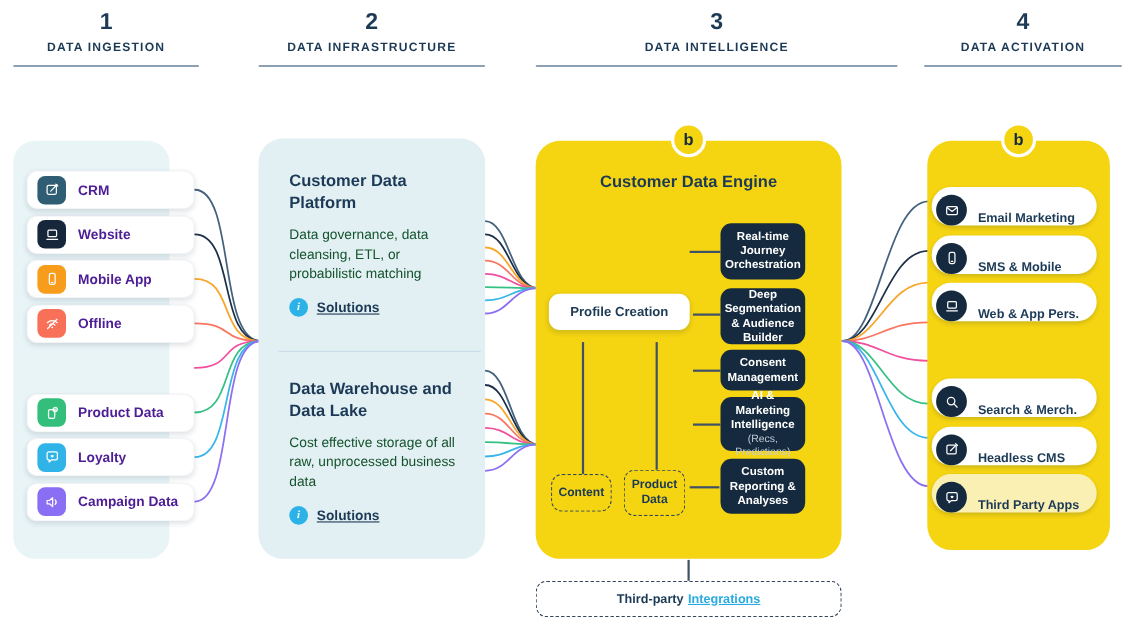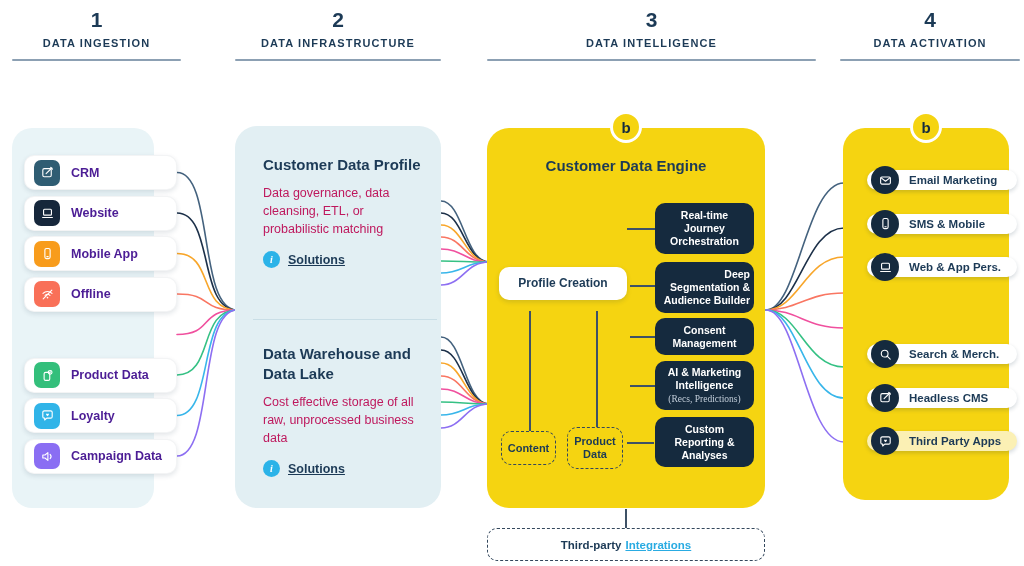--- a/index.html
+++ b/index.html
@@ -23,49 +23,49 @@
   
   .src-pill{position:absolute;left:12px;width:153px;height:35px;background:#fff;border-radius:10px;
             display:flex;align-items:center;gap:11px;padding-left:9px;box-sizing:border-box;
             box-shadow:0 2px 5px rgba(16,42,67,.12);border:1px solid rgba(16,42,67,.05);}
   .src-icon{width:26px;height:26px;border-radius:7px;display:flex;align-items:center;justify-content:center;flex:0 0 auto;}
   .src-label{font-size:12.5px;font-weight:700;color:#4c1d95;white-space:nowrap;}
 
   
   .sec{position:absolute;left:28px;width:164px;}
   .sec-title{font-size:15px;font-weight:700;color:#1C3A56;line-height:20px;}
-  .sec-desc{font-size:12.5px;color:#be185d;line-height:18px;margin-top:9px;}
+  .sec-desc{font-size:12.5px;color:#14532d;line-height:18px;margin-top:9px;}
   .sec-link{display:flex;align-items:center;gap:8px;margin-top:13px;cursor:pointer;}
   .info-icon{width:17px;height:17px;border-radius:50%;background:#2BB3E8;color:#fff;font-size:10px;
              font-weight:700;display:flex;align-items:center;justify-content:center;
              font-family:"Liberation Serif",serif;font-style:italic;}
   .link-label{font-size:12.5px;font-weight:700;color:#1C3A56;text-decoration:underline;text-align:right;}
   .divider{position:absolute;left:18px;right:4px;top:193px;height:1px;background:#C9DEE6;}
 
   
   .badge{position:absolute;width:32px;height:32px;border-radius:50%;background:#F5D411;border:3px solid #fff;
          box-sizing:border-box;display:flex;align-items:center;justify-content:center;
          font-weight:800;font-size:15px;color:#142B3E;z-index:3;}
   #panel-intel .badge{left:123px;top:-17px;}
   #panel-activation .badge{left:67px;top:-17px;}
   .intel-title{position:absolute;top:29px;left:0;right:0;text-align:center;font-size:15px;font-weight:700;color:#1C3A56;}
   .wbox{position:absolute;left:12px;width:128px;background:#fff;border-radius:10px;box-sizing:border-box;
         display:flex;align-items:center;justify-content:center;text-align:center;padding:0 8px;
         font-size:12px;font-weight:700;color:#1C3A56;line-height:15px;box-shadow:0 2px 5px rgba(16,42,67,.15);}
-  .dbox{position:absolute;left:168px;width:99px;background:#152A3E;border-radius:10px;color:#fff;
+  .dbox{position:absolute;left:168px;width:77px;background:#152A3E;border-radius:10px;color:#fff;
         display:flex;flex-direction:column;align-items:center;justify-content:center;text-align:center;
         font-size:10.5px;font-weight:700;line-height:13px;padding:4px;box-sizing:border-box;}
-  .dbox .sub{font-weight:400;color:#C3CEDA;font-size:9.5px;line-height:12px;margin-top:1px;font-family:Liberation Serif, serif;}
+  .dbox .sub{font-weight:400;color:#C3CEDA;font-size:9.5px;line-height:12px;margin-top:1px;}
   .dash{position:absolute;border:1.5px dashed #33475C;border-radius:10px;box-sizing:border-box;
         display:flex;align-items:center;justify-content:center;text-align:center;
         font-size:11px;font-weight:700;color:#1C3A56;line-height:13px;}
 
   
-  .act-pill{position:absolute;left:24px;width:150px;height:20px;background:#fff;border-radius:18px;
-            display:flex;align-items:center;gap:10px;padding-left:4px;box-sizing:border-box;
+  .act-pill{position:absolute;left:4px;width:150px;height:35px;background:#fff;border-radius:18px;
+            display:flex;align-items:flex-end;gap:10px;padding-left:4px;box-sizing:border-box;
             box-shadow:0 2px 4px rgba(16,42,67,.18);}
   .act-pill.highlight{background:#FBF0B4;}
   .act-icon{width:28px;height:28px;border-radius:50%;background:#152A3E;display:flex;align-items:center;
             justify-content:center;flex:0 0 auto;}
   .act-label{font-size:11.5px;font-weight:700;color:#1C3A56;white-space:nowrap;}
 
   
   .hline,.vline{position:absolute;background:#3E5166;z-index:2;}
   .hline{height:1.5px;}
   .vline{width:1.5px;}
@@ -205,21 +205,21 @@
             <path d="M3 6.4v3.2h2.3l3.1 2.6V3.8L5.3 6.4H3z"></path>
             <path d="M10.8 5.8a3.2 3.2 0 0 1 0 4.4"></path>
           </svg>
       </span>
       <span class="src-label">Campaign Data</span>
     </div>
   </div>
 
   <div class="panel" id="panel-infra">
     <div class="sec" style="top:29px;">
-      <div class="sec-title">Customer Data Profile</div>
+      <div class="sec-title">Customer Data Platform</div>
       <div class="sec-desc">Data governance, data cleansing, ETL, or probabilistic matching</div>
       <div class="sec-link">
         <span class="info-icon">i</span>
         <span class="link-label">Solutions</span>
       </div>
     </div>
     <div class="divider"></div>
     <div class="sec" style="top:218px;">
       <div class="sec-title">Data Warehouse and Data Lake</div>
       <div class="sec-desc">Cost effective storage of all raw, unprocessed business data</div>
@@ -228,21 +228,21 @@
         <span class="link-label">Solutions</span>
       </div>
     </div>
   </div>
 
   <div class="panel" id="panel-intel">
     <div class="badge">b</div>
     <div class="intel-title">Customer Data Engine</div>
     <div class="wbox" style="top:139px;height:33px;">Profile Creation</div>
     <div class="dbox" style="top:75px;height:51px;">Real-time Journey Orchestration</div>
-    <div class="dbox" style="top:134px;height:51px;text-align:right;">Deep Segmentation &amp; Audience Builder</div>
+    <div class="dbox" style="top:134px;height:51px;">Deep Segmentation &amp; Audience Builder</div>
     <div class="dbox" style="top:190px;height:37px;">Consent Management</div>
     <div class="dbox" style="top:233px;height:49px;">
       <span>AI &amp; Marketing Intelligence</span>
       <span class="sub">(Recs, Predictions)</span>
     </div>
     <div class="dbox" style="top:289px;height:50px;">Custom Reporting &amp; Analyses</div>
     <div class="dash" style="left:14px;top:303px;width:55px;height:34px;">Content</div>
     <div class="dash" style="left:80px;top:299px;width:56px;height:42px;">Product Data</div>
   </div>
 

